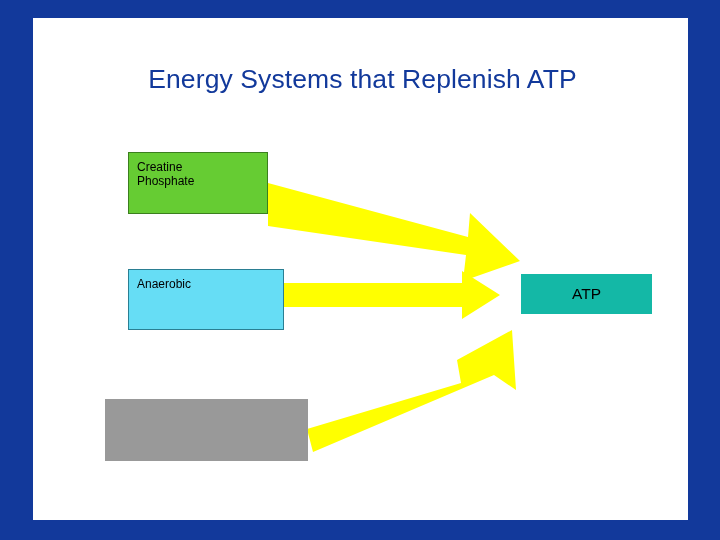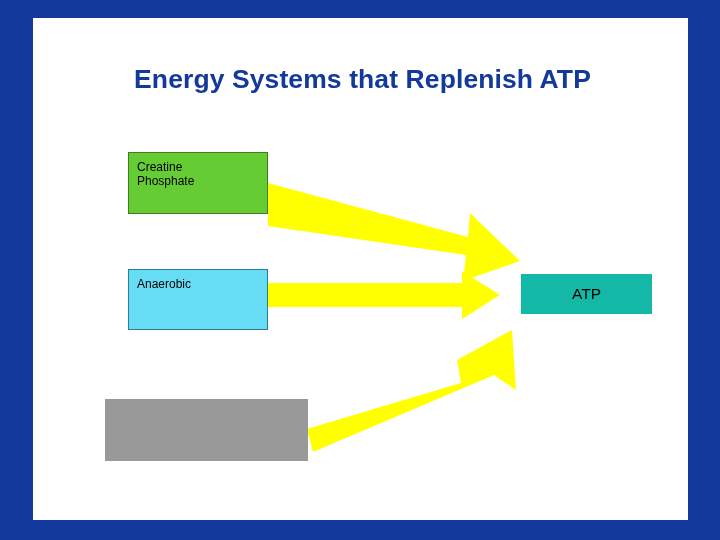--- a/index.html
+++ b/index.html
@@ -53,21 +53,21 @@
   }
 
   .title {
     position: absolute;
     left: 40px;
     top: 64px;
     width: 645px;
     text-align: center;
     color: #12399B;
     font-size: 26.5px;
-    font-weight: bold;
+    font-weight: normal;
     letter-spacing: 0.1px;
     white-space: nowrap;
   }
 
   .box {
     position: absolute;
     box-sizing: border-box;
     font-size: 12px;
     color: #000000;
     line-height: 1.18;
@@ -78,21 +78,21 @@
     left: 128px;
     top: 152px;
     width: 140px;
     height: 62px;
     background: #66CC33;
     border: 1px solid #3B7F1E;
   }
   #box-anaerobic {
     left: 128px;
     top: 269px;
-    width: 140px;
+    width: 156px;
     height: 61px;
     background: #66DDF5;
     border: 1px solid #2A7F93;
   }
   #box-oxidative {
     left: 105px;
     top: 399px;
     width: 203px;
     height: 62px;
     background: #999999;

